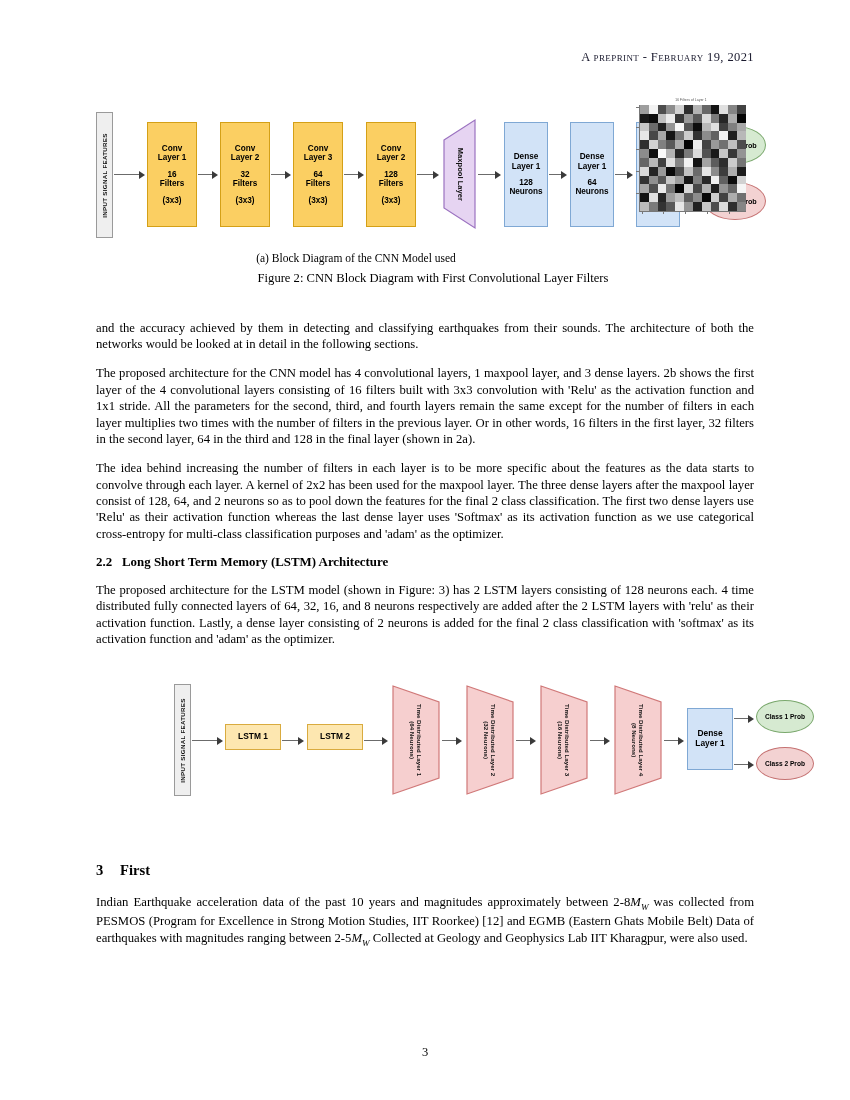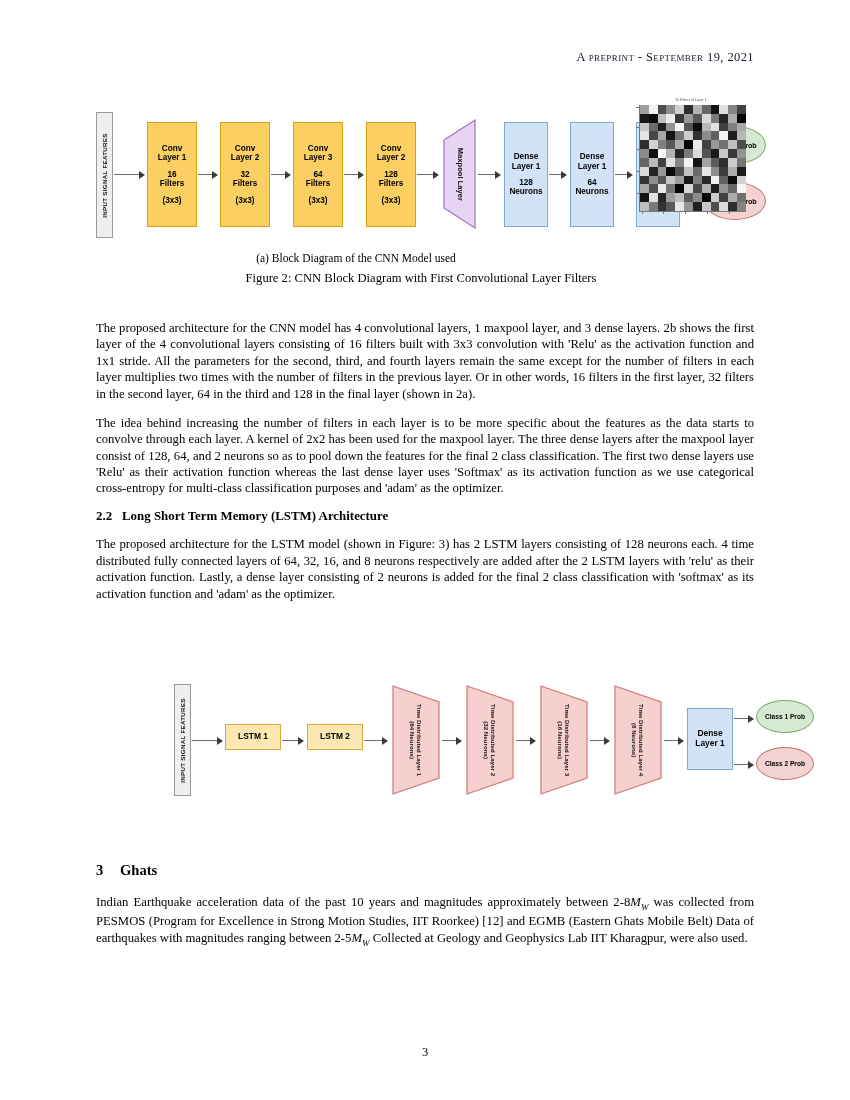--- a/index.html
+++ b/index.html
@@ -127,21 +127,21 @@
     margin-top: 3px;
     font-size: 11.2px; line-height: 1.28;
     color: #000; text-align: left;
   }
 
   .subcap-a {
     position: absolute; top: 152px; left: 0; width: 520px;
     text-align: center; font-size: 11.5px;
   }
   .figcap {
-    position: absolute; left: 92px; width: 658px;
+    position: absolute; left: 104px; width: 658px;
     text-align: center; font-size: 12.6px;
   }
 
   
   .col { position: absolute; left: 96px; width: 658px; }
   p.body {
     margin: 0 0 12.5px 0;
     font-size: 12.7px;
     line-height: 1.295;
     text-align: justify;
@@ -166,21 +166,21 @@
   .page-num {
     position: absolute; bottom: 40px; left: 0; width: 850px;
     text-align: center; font-size: 12.5px;
   }
 </style>
 </head>
 <body>
 
 <div class="page">
 
-  <div class="running-head">A preprint - September 19, 2021</div>
+  <div class="running-head">A preprint - February 19, 2021</div>
 
   <div class="fig2">
 
     <div class="cnn-diagram">
 
       <div class="input-bar" style="left:0px; top:12px; width:17px; height:126px;">
         <div class="vlabel" style="font-size:6.2px;">INPUT SIGNAL  FEATURES</div>
       </div>
 
       <div class="arrow" style="left:18px; top:70px; width:32px;">
@@ -477,20 +477,21 @@
           <div class="fmat-tick" style="left:75px; top:108px; width:0.8px; height:3px;"></div>
           <div class="fmat-tick" style="left:97px; top:108px; width:0.8px; height:3px;"></div>
         </div>
       </div>
     </div>
   </div>
 
   <div class="figcap" style="top:271px;">Figure 2: CNN Block Diagram with First Convolutional Layer Filters</div>
 
   <div class="col" style="top:320px;">
+    <p class="body">and the accuracy achieved by them in detecting and classifying earthquakes from their sounds. The architecture of both the networks would be looked at in detail in the following sections.</p>
 
 
     <p class="body">The proposed architecture for the CNN model has 4 convolutional layers, 1 maxpool layer, and 3 dense layers. 2b shows the first layer of the 4 convolutional layers consisting of 16 filters built with 3x3 convolution with 'Relu' as the activation function and 1x1 stride. All the parameters for the second, third, and fourth layers remain the same except for the number of filters in each layer multiplies two times with the number of filters in the previous layer. Or in other words, 16 filters in the first layer, 32 filters in the second layer, 64 in the third and 128 in the final layer (shown in 2a).</p>
     <p class="body">The idea behind increasing the number of filters in each layer is to be more specific about the features as the data starts to convolve through each layer. A kernel of 2x2 has been used for the maxpool layer. The three dense layers after the maxpool layer consist of 128, 64, and 2 neurons so as to pool down the features for the final 2 class classification. The first two dense layers use 'Relu' as their activation function whereas the last dense layer uses 'Softmax' as its activation function as we use categorical cross-entropy for multi-class classification purposes and 'adam' as the optimizer.</p>
 
     <h2 class="sec">
       <span class="num">2.2</span><span>Long Short Term Memory (LSTM) Architecture</span>
     </h2>
 
     <p class="body">The proposed architecture for the LSTM model (shown in Figure: 3) has 2 LSTM layers consisting of 128 neurons each. 4 time distributed fully connected layers of 64, 32, 16, and 8 neurons respectively are added after the 2 LSTM layers with 'relu' as their activation function. Lastly, a dense layer consisting of 2 neurons is added for the final 2 class classification with 'softmax' as its activation function and 'adam' as the optimizer.</p>
@@ -605,21 +606,21 @@
       <span>Class 1 Prob</span>
     </div>
     <div class="ellipse ell-red" style="left:660px; top:63px; width:58px; height:33px; font-size:6.6px;">
       <span>Class 2 Prob</span>
     </div>
   </div>
 
 
   <div class="col" style="top:862px;">
     <h2 class="sec big" style="margin-bottom:15px;">
-      <span class="num">3</span><span>Ghats</span>
+      <span class="num">3</span><span>First</span>
     </h2>
 
     <p class="body"><span>Indian Earthquake acceleration data of the past 10 years and magnitudes approximately between 2-8</span><span class="mathit"><span>M</span><sub>W</sub></span><span> was collected from PESMOS (Program for Excellence in Strong Motion Studies, IIT Roorkee) [12] and EGMB (Eastern Ghats Mobile Belt) Data of earthquakes with magnitudes ranging between 2-5</span><span class="mathit"><span>M</span><sub>W</sub></span><span> Collected at Geology and Geophysics Lab IIT Kharagpur, were also used.</span></p>
 
   </div>
 
   <div class="page-num">3</div>
 
 </div>
 

